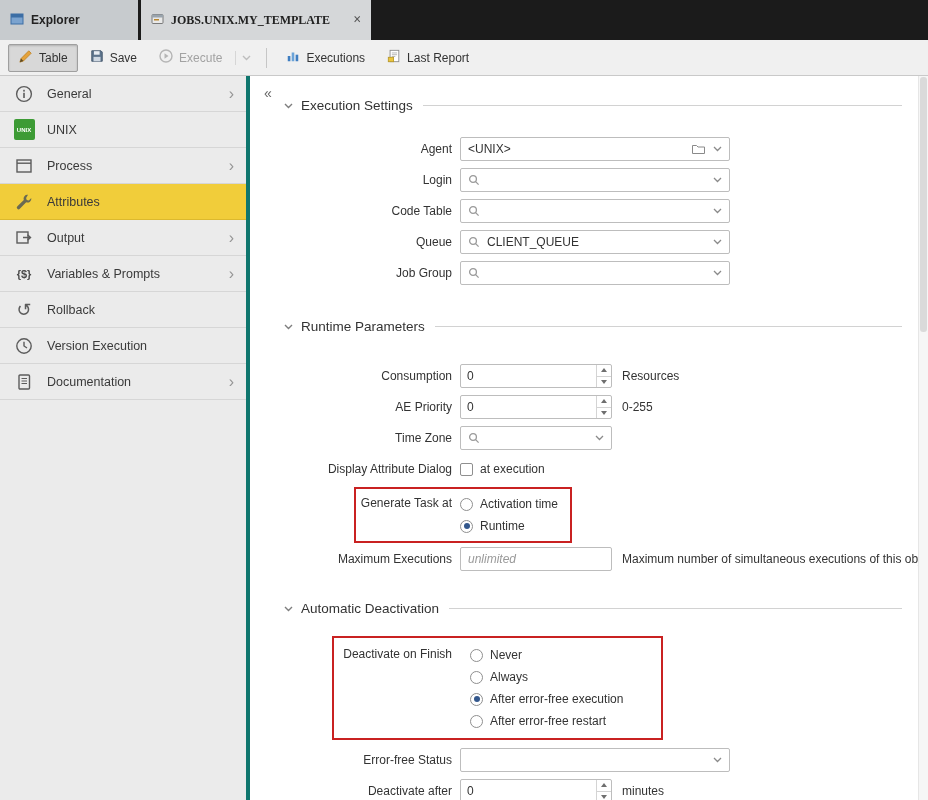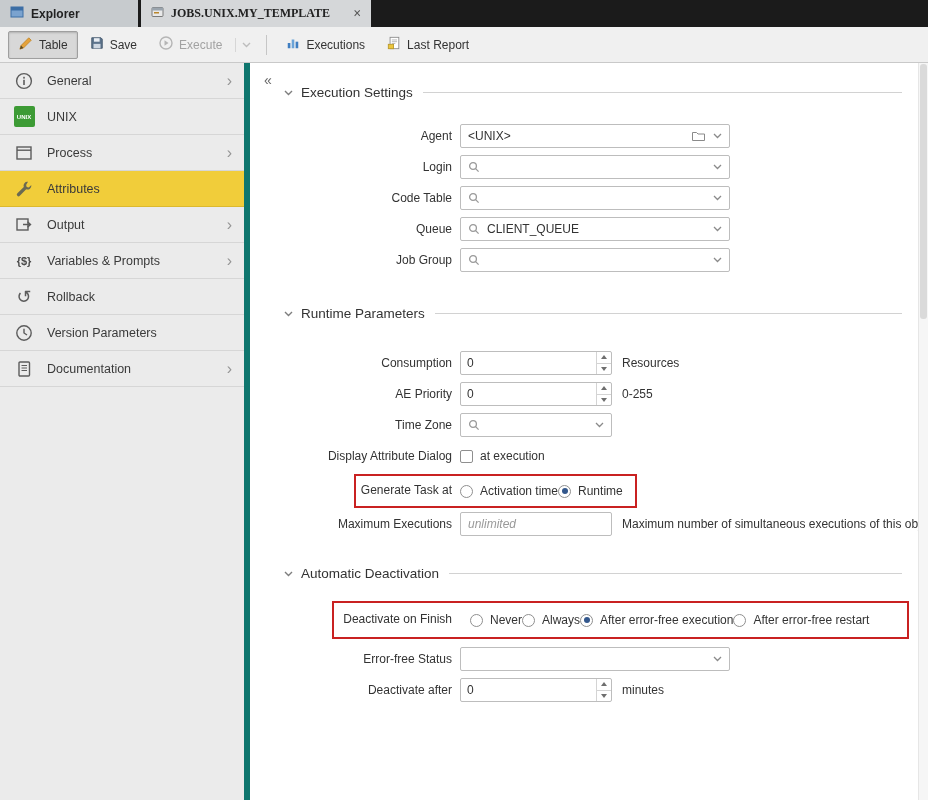--- a/index.html
+++ b/index.html
@@ -4,41 +4,41 @@
 <style>
   * { margin:0; padding:0; }
   body {
     width:928px; height:800px; overflow:hidden;
     font-family:"Liberation Sans", sans-serif; font-size:12px; color:#333;
     background:#fff;
   }
   .app { width:928px; height:800px; display:flex; flex-direction:column; }
 
   
-  .tabbar { height:27px; background:#1b1b1b; display:flex; align-items:stretch; flex-shrink:0; }
+  .tabbar { height:40px; background:#1b1b1b; display:flex; align-items:stretch; flex-shrink:0; }
   .tab { display:flex; align-items:center; gap:7px; padding:0 10px; cursor:pointer; }
   .tab-explorer { width:118px; background:#c7cbce; font-weight:bold; color:#222; }
   .tab-doc { background:#d5d7d9; font-weight:bold; color:#222; margin-left:3px; padding-right:10px;font-family:Liberation Serif, serif; }
   .tab-close { margin-left:16px; color:#555; font-size:14px; line-height:1; cursor:pointer; }
 
   
   .toolbar { height:35px; background:#f0f0f0; border-bottom:1px solid #c9c9c9;
              display:flex; align-items:center; padding:0 8px; flex-shrink:0; }
   .tb-btn { display:flex; align-items:center; gap:6px; padding:4px 9px; margin-right:2px;
             border:1px solid transparent; border-radius:2px; color:#333; cursor:pointer; }
   .tb-btn.pressed { background:#d8d8d8; border-color:#9f9f9f; box-shadow:inset 0 1px 2px rgba(0,0,0,.18); }
   .tb-btn.disabled { color:#a2a2a2; cursor:default; }
   .tb-exec { display:flex; align-items:center; }
   .tb-caret { padding:4px 6px; border-left:1px solid #d6d6d6; margin-left:1px; display:flex; align-items:center; }
   .tb-sep { width:1px; height:20px; background:#c6c6c6; margin:0 9px; }
 
   
   .main { flex:1; display:flex; min-height:0; }
 
-  .sidebar { width:250px; background:#ebebeb; border-right:6px solid #0f766e; box-sizing:border-box; flex-shrink:0; }
+  .sidebar { width:250px; background:#ebebeb; border-right:4px solid #0f766e; box-sizing:border-box; flex-shrink:0; }
   .side-item { height:36px; box-sizing:border-box; display:flex; align-items:center;
                padding:0 12px; border-bottom:1px solid #d6d6d6; cursor:pointer; }
   .side-item.selected { background:#f1cd3a; border-bottom-color:#dcb92e; }
   .side-ico { width:24px; display:flex; justify-content:center; align-items:center; margin-right:11px; flex-shrink:0; }
   .side-label { flex:1; color:#3a3a3a; font-size:12.5px; }
   .side-chev { color:#969696; font-size:16px; line-height:1; }
   .unix-badge { width:21px; height:21px; background:#3d9b35; border-radius:2px; color:#fff;
                 font-size:6px; font-weight:bold; display:flex; align-items:center; justify-content:center; }
   .var-badge { font-size:11px; font-weight:bold; color:#4c4c4c; }
   .glyph-ico { font-size:18px; color:#5c5c5c; line-height:1; }
@@ -86,21 +86,21 @@
   .suffix { margin-left:10px; color:#333; white-space:nowrap; }
 
   .checkbox { width:13px; height:13px; box-sizing:border-box; border:1px solid #8f8f8f; background:#fff;
               border-radius:2px; margin-right:7px; flex-shrink:0; cursor:pointer; }
 
   .radio-row { display:flex; align-items:center; height:22px; gap:7px; cursor:pointer; }
   .radio { width:13px; height:13px; box-sizing:border-box; border:1px solid #8f8f8f; border-radius:50%;
            background:#fff; position:relative; flex-shrink:0; }
   .radio.on::after { content:""; position:absolute; left:2.5px; top:2.5px; right:2.5px; bottom:2.5px;
                      background:#33578c; border-radius:50%; }
-  .opt-col { display:flex; flex-direction:row; }
+  .opt-col { display:flex; flex-direction:column; }
 
   .redbox { border:2px solid #c92121; display:flex; width:max-content; align-items:flex-start; }
   .redbox .lbl { padding-top:3px; }
   .redbox-generate { margin-top:6px; margin-left:70px; padding:4px 12px 4px 0; }
   .redbox-generate .lbl { width:96px; }
   .redbox-deact { margin-top:20px; margin-left:48px; padding:6px 38px 6px 0;gap:10px; }
   .redbox-deact .lbl { width:118px; }
 </style>
 </head>
 <body>
@@ -252,21 +252,21 @@
         </span>
         <span class="side-label">Rollback</span>
       </div>
       <div class="side-item">
         <span class="side-ico">
           <svg width="18" height="18" viewBox="0 0 18 18">
               <circle cx="9" cy="9" r="7.2" fill="none" stroke="#5c5c5c" stroke-width="1.4"></circle>
               <path d="M9 4.8V9l3 2" fill="none" stroke="#5c5c5c" stroke-width="1.4"></path>
             </svg>
         </span>
-        <span class="side-label">Version Parameters</span>
+        <span class="side-label">Version Execution</span>
       </div>
       <div class="side-item">
         <span class="side-ico">
           <svg width="18" height="18" viewBox="0 0 18 18">
               <rect x="4" y="2" width="10.5" height="14" rx="1" fill="none" stroke="#5c5c5c" stroke-width="1.4"></rect>
               <line x1="6.5" y1="5.5" x2="12" y2="5.5" stroke="#5c5c5c"></line>
               <line x1="6.5" y1="8" x2="12" y2="8" stroke="#5c5c5c"></line>
               <line x1="6.5" y1="10.5" x2="12" y2="10.5" stroke="#5c5c5c"></line>
             </svg>
         </span>

